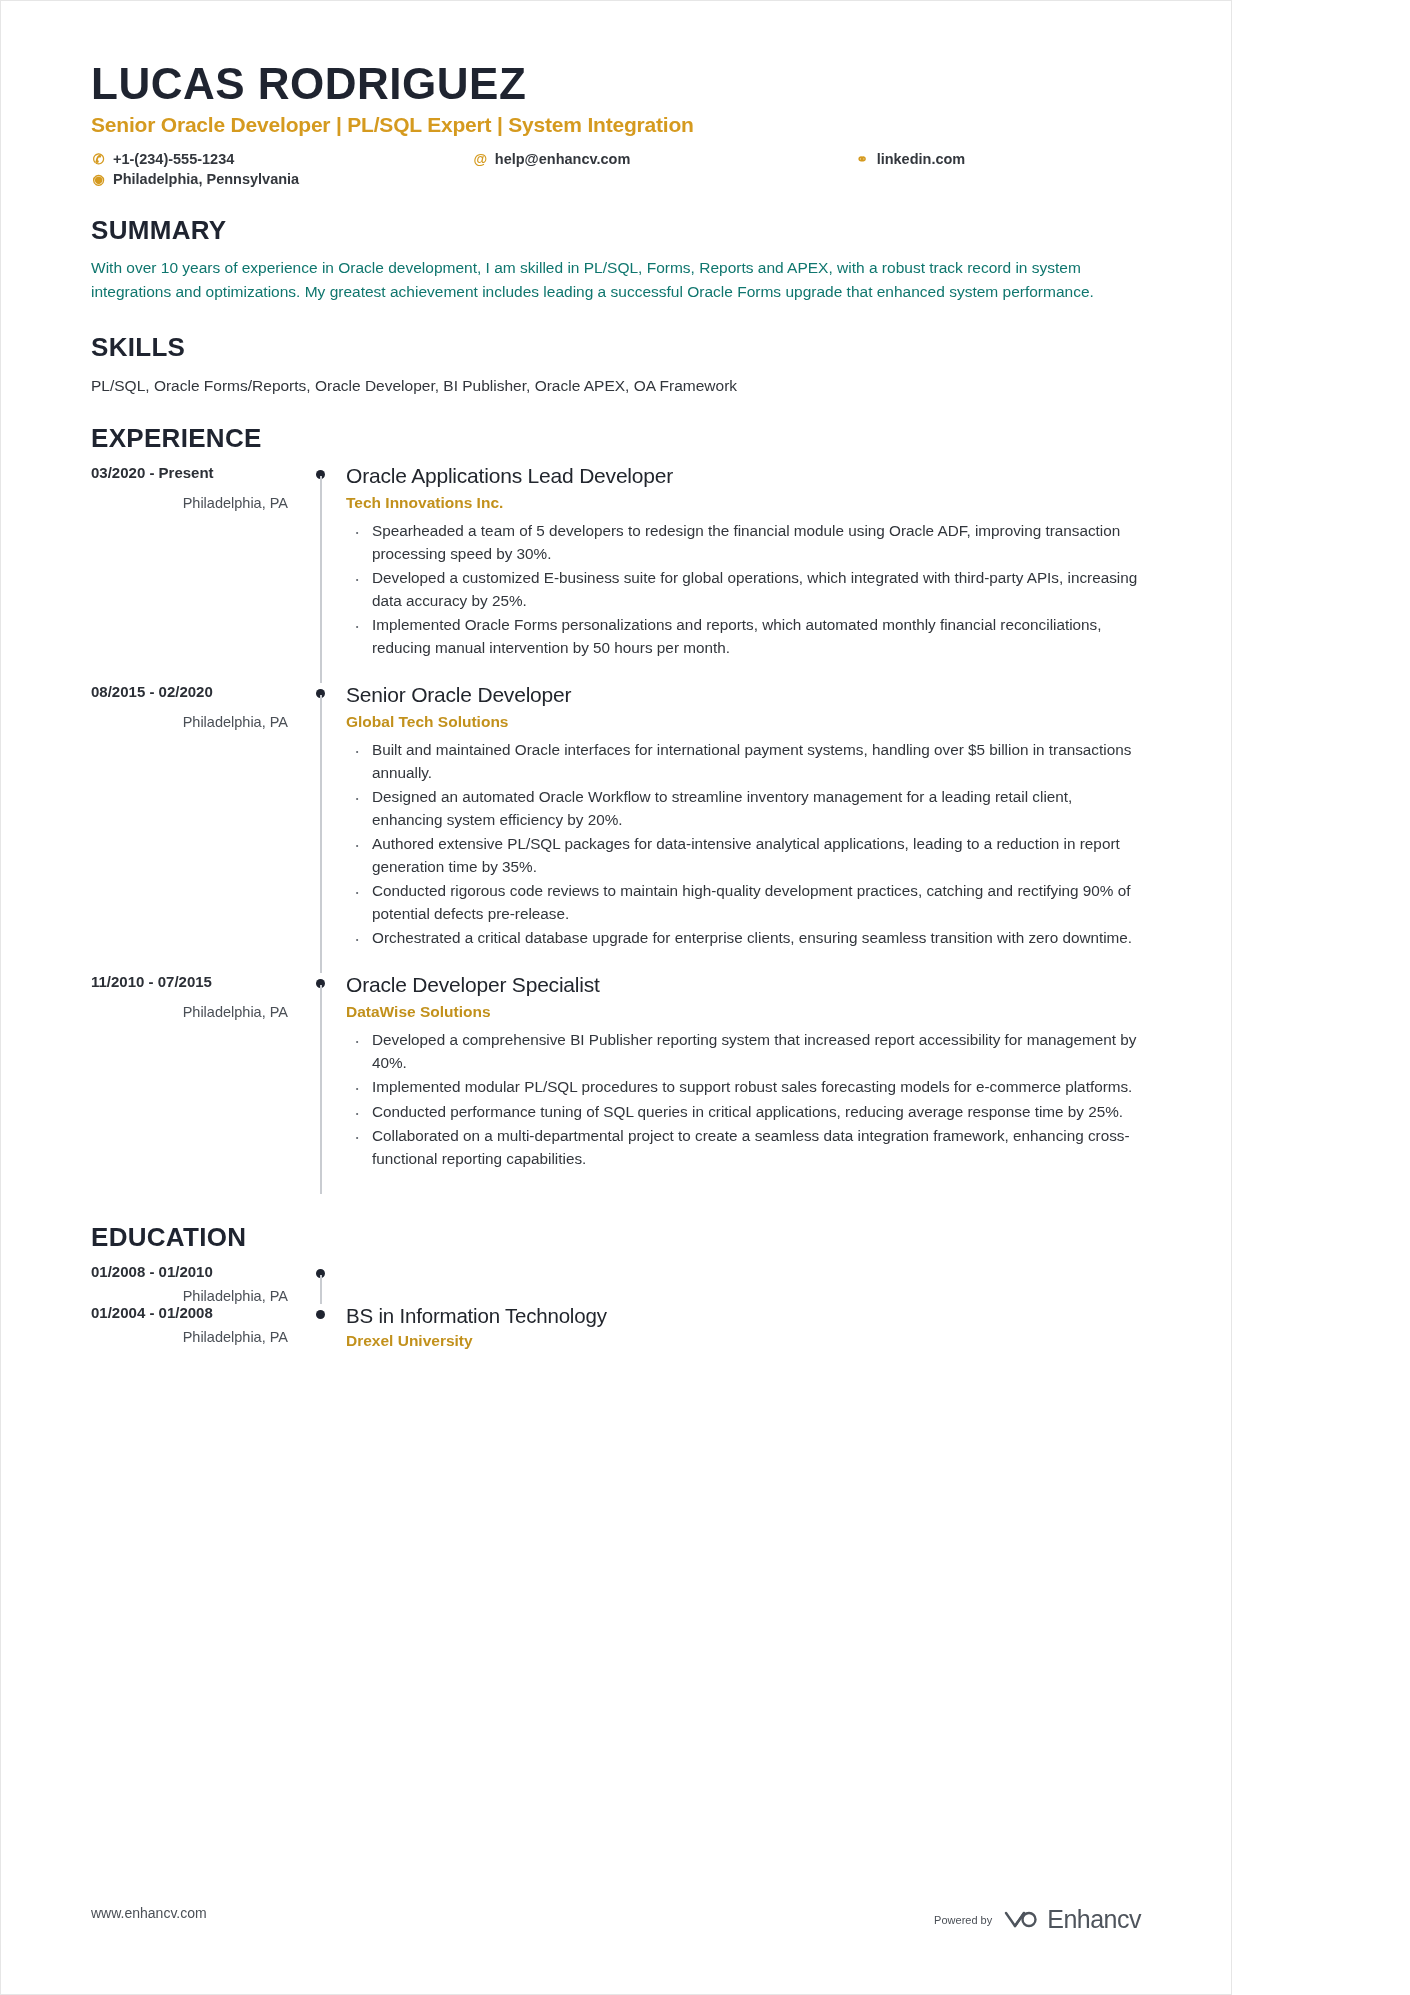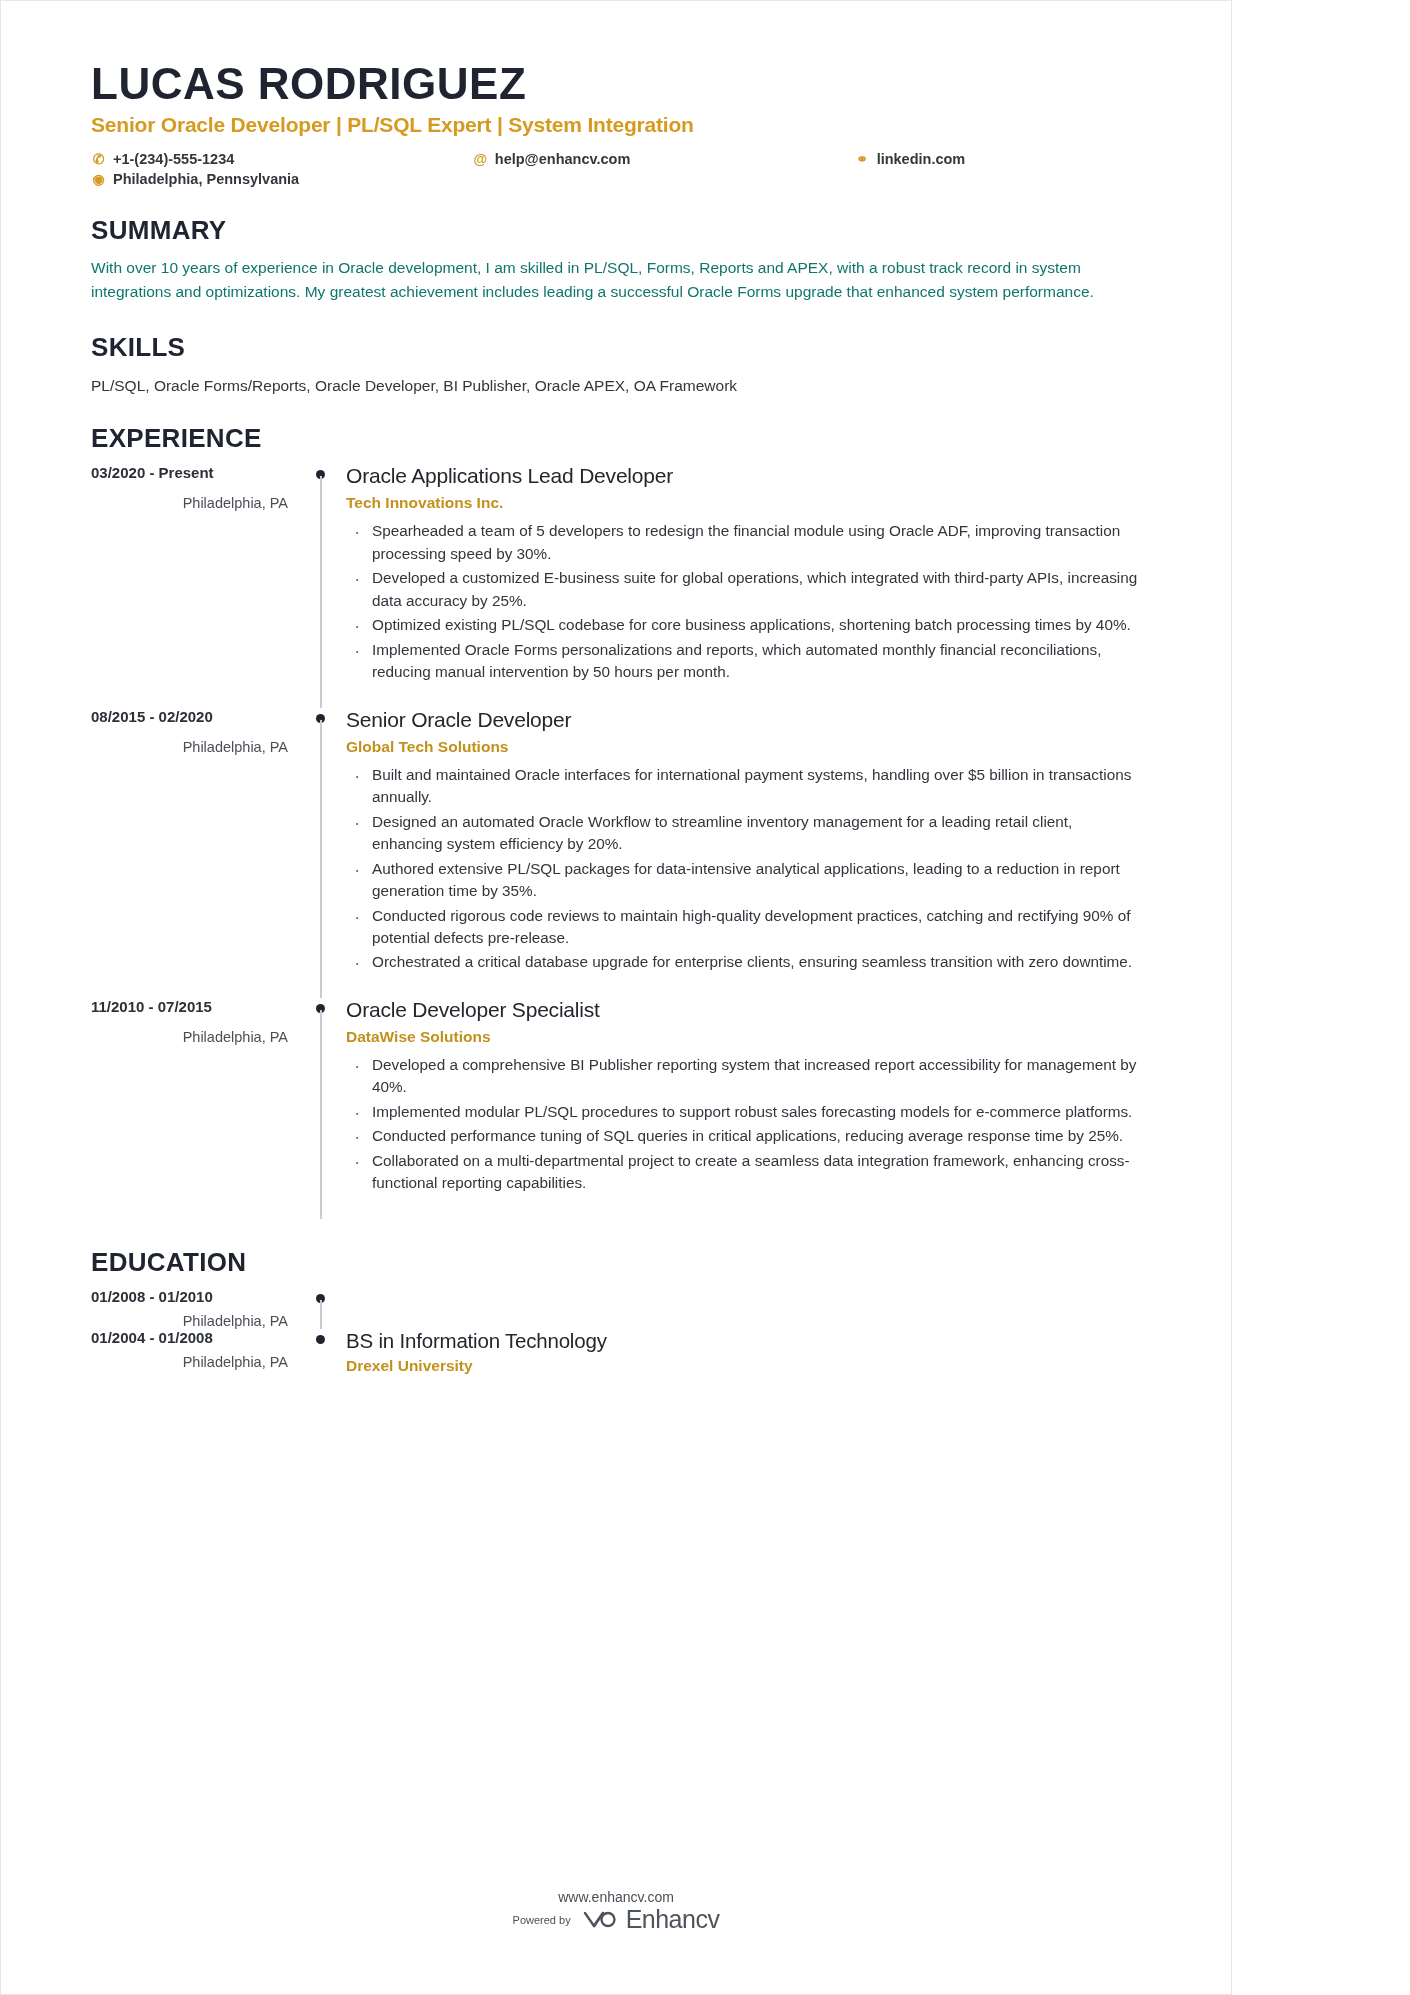--- a/index.html
+++ b/index.html
@@ -170,23 +170,21 @@
   .edu .job-title { font-size: 20.5px; margin-bottom: 4px; }
   .edu .loc { margin-top: 8px; }
 
   
   .footer {
     position: absolute;
     left: 90px;
     right: 90px;
     bottom: 60px;
     display: flex;
-    align-items: center;
     justify-content: space-between;
-    flex-direction: column;
   }
   .footer-url {
     font-size: 14px;
     color: #4a4f56;
   }
   .footer-right {
     display: flex;
     align-items: center;
     gap: 12px;
   }
@@ -258,21 +256,20 @@
       <div class="rail">
         <div class="dot"></div>
         <div class="line"></div>
       </div>
       <div class="right-col">
         <div class="job-title">Oracle Applications Lead Developer</div>
         <div class="company">Tech Innovations Inc.</div>
         <ul class="bullets">
           <li>Spearheaded a team of 5 developers to redesign the financial module using Oracle ADF, improving transaction processing speed by 30%.</li>
           <li>Developed a customized E-business suite for global operations, which integrated with third-party APIs, increasing data accuracy by 25%.</li>
-          <li>Optimized existing PL/SQL codebase for core business applications, shortening batch processing times by 40%.</li>
           <li>Implemented Oracle Forms personalizations and reports, which automated monthly financial reconciliations, reducing manual intervention by 50 hours per month.</li>
         </ul>
       </div>
     </div>
 
     <div class="entry">
       <div class="left-col">
         <div class="date">08/2015 - 02/2020</div>
         <div class="loc">Philadelphia, PA</div>
       </div>

